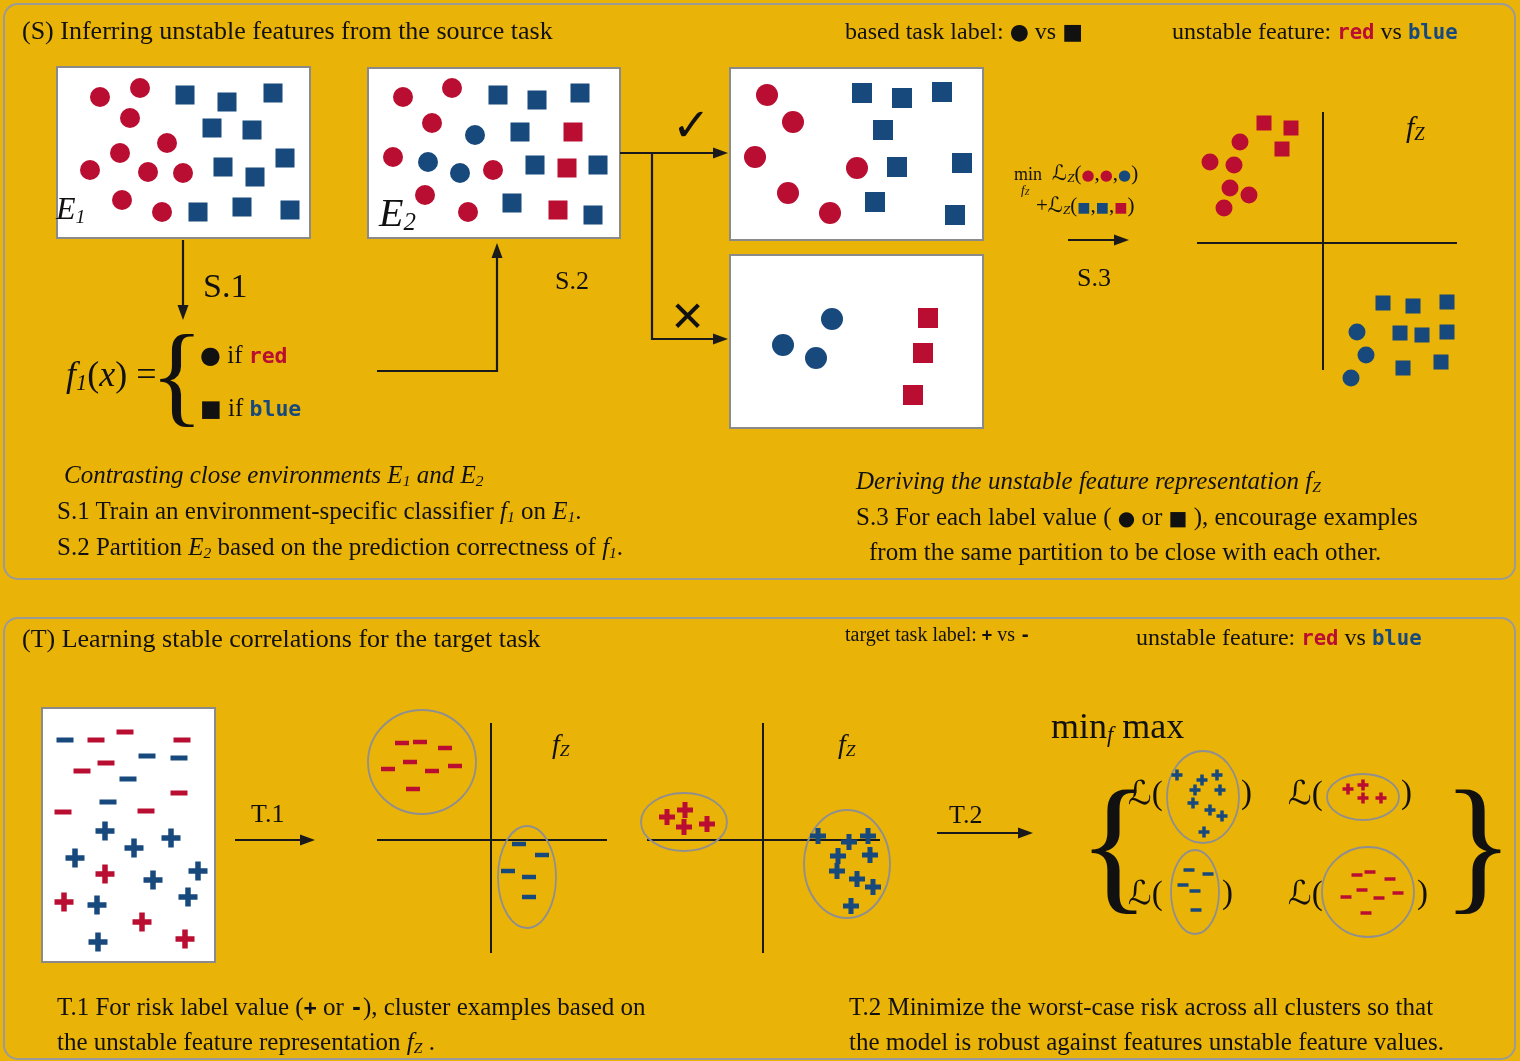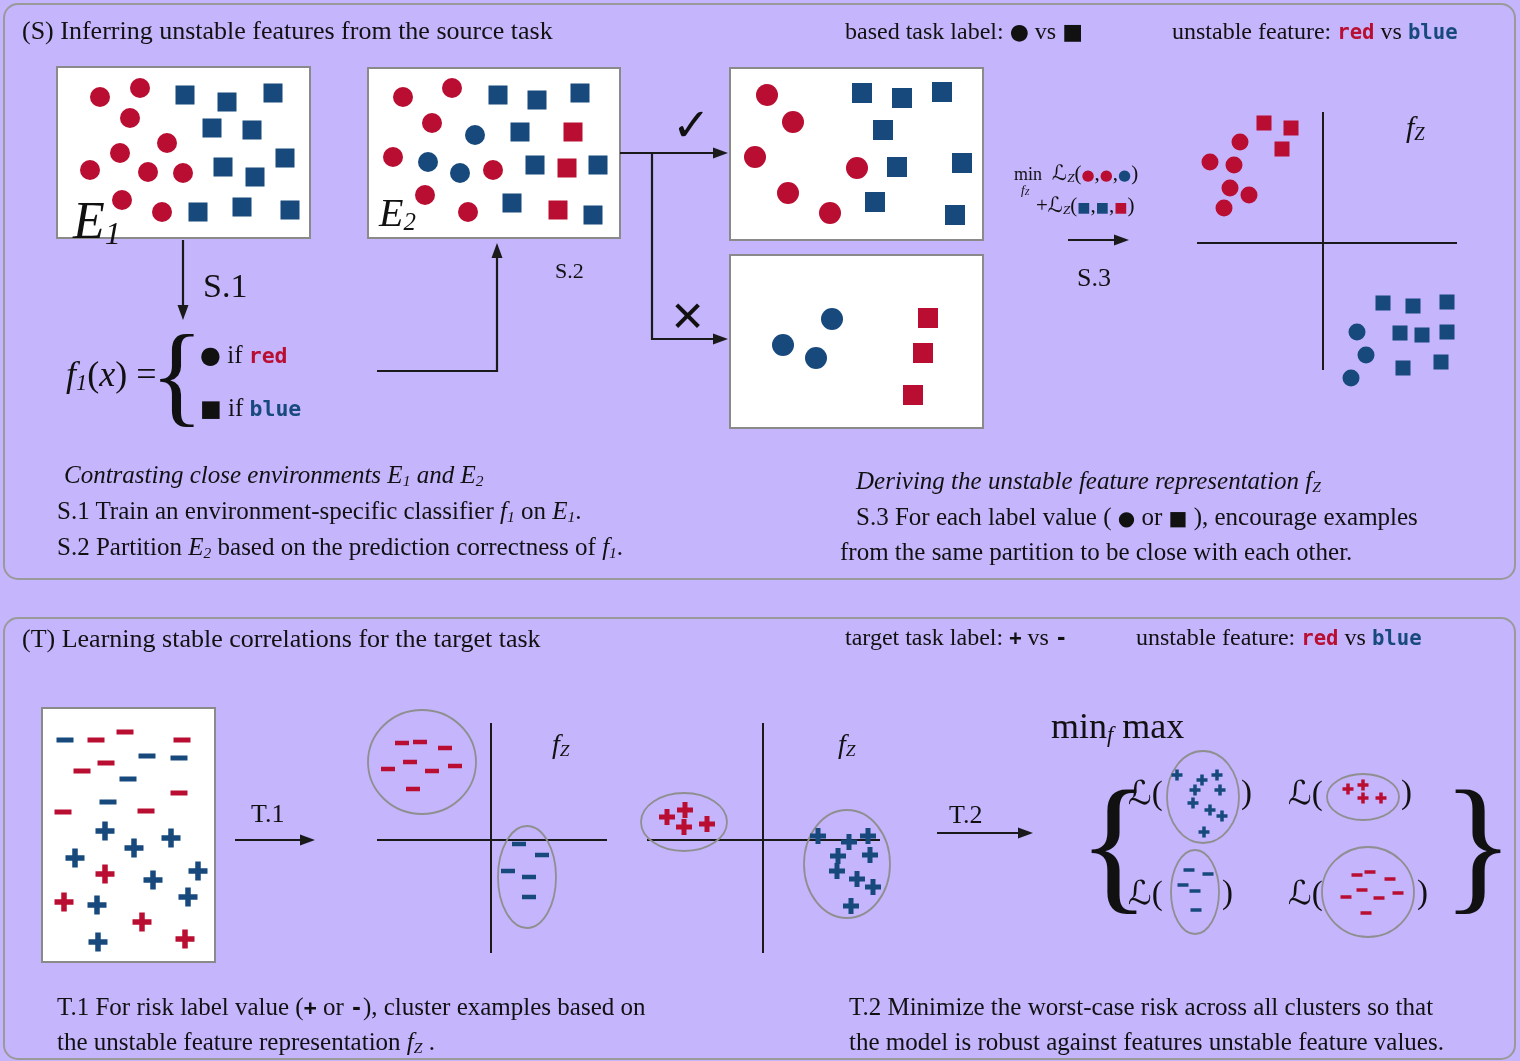--- a/index.html
+++ b/index.html
@@ -1,16 +1,16 @@
 <!DOCTYPE html>
 <html><head>
 <meta charset="utf-8">
 <style>
   html,body{margin:0;padding:0;background:#fff}
-  .page{position:relative;width:1520px;height:1061px;background:#c4b5fd;
+  .page{position:relative;width:1520px;height:1061px;background:#eab308;
         font-family:"Liberation Serif",serif;color:#111;overflow:hidden}
   .panel{position:absolute;border:2px solid #9a9a9a;border-radius:15px;background:transparent}
   #gfx{position:absolute;left:0;top:0;pointer-events:none}
   .lbl{position:absolute;white-space:nowrap;line-height:1.25}
   .it{font-style:italic}
   .pm{font-style:italic;font-family:"Liberation Serif",serif}
   .pc{font-family:"DejaVu Sans Mono",monospace;font-weight:bold;font-size:0.86em}
   .pg{font-family:"DejaVu Sans",sans-serif;font-style:normal}
   .pL{font-family:"DejaVu Serif","DejaVu Sans",serif}
   sub{font-size:62%;line-height:0;vertical-align:-0.18em}
@@ -293,25 +293,25 @@
         <path d="M1360.5 913H1371.5" stroke="#b90e31" stroke-width="3.5" fill="none"></path>
       </g>
     </svg>
 
   <div>
 
     <div class="lbl" style="left:22px;top:15px;font-size:26px">(S) Inferring unstable features from the source task</div>
     <div class="lbl" style="left:845px;top:16px;font-size:24px"><span>based task label: </span><span class="pg" style="color: rgb(17, 17, 17); font-size: 22px;">●</span><span> vs </span><span class="pg" style="color: rgb(17, 17, 17); font-size: 22px;">■</span></div>
     <div class="lbl" style="left:1172px;top:16px;font-size:24px"><span>unstable feature: </span><span class="pc" style="color: rgb(185, 14, 49);">red</span><span> vs </span><span class="pc" style="color: rgb(23, 73, 125);">blue</span></div>
 
-    <div class="lbl" style="left:73px;top:188px;font-size:52px"><span class="pm">E<sub class="pm">1</sub></span></div>
+    <div class="lbl" style="left:56px;top:188px;font-size:32px"><span class="pm">E<sub class="pm">1</sub></span></div>
     <div class="lbl" style="left:379px;top:188px;font-size:40px"><span class="pm">E<sub class="pm">2</sub></span></div>
 
     <div class="lbl" style="left:203px;top:265px;font-size:34px">S.1</div>
-    <div class="lbl" style="left:555px;top:257px;font-size:22px">S.2</div>
+    <div class="lbl" style="left:555px;top:265px;font-size:26px">S.2</div>
     <div class="lbl" style="left:1077px;top:262px;font-size:26px">S.3</div>
 
     <div class="lbl" style="left:66px;top:352px;font-size:36px"><span class="pm">f<sub class="pm">1</sub></span><span>(</span><span class="pm">x</span><span>) =</span></div>
     <div class="lbl brace" style="left:150px;top:318px;font-size:112px">{</div>
     <div class="lbl" style="left:200px;top:339px;font-size:25px"><span class="pg" style="color: rgb(17, 17, 17); font-size: 24px;">●</span><span> if </span><span class="pc" style="color: rgb(185, 14, 49);">red</span></div>
     <div class="lbl" style="left:200px;top:392px;font-size:25px"><span class="pg" style="color: rgb(17, 17, 17); font-size: 23px;">■</span><span> if </span><span class="pc" style="color: rgb(23, 73, 125);">blue</span></div>
 
     <div class="lbl mark" style="left:672px;top:102px;font-size:46px;font-weight:bold">✓</div>
     <div class="lbl mark" style="left:670px;top:296px;font-size:42px">✕</div>
 
@@ -320,24 +320,24 @@
     <div class="lbl" style="left:1052px;top:160px;font-size:21px"><span class="pL">ℒ<sub class="pm">Z</sub></span><span>(</span><span class="pg" style="color: rgb(185, 14, 49); font-size: 15px;">●</span><span>,</span><span class="pg" style="color: rgb(185, 14, 49); font-size: 15px;">●</span><span>,</span><span class="pg" style="color: rgb(23, 73, 125); font-size: 15px;">●</span><span>)</span></div>
     <div class="lbl" style="left:1036px;top:192px;font-size:21px"><span>+</span><span class="pL">ℒ<sub class="pm">Z</sub></span><span>(</span><span class="pg" style="color: rgb(23, 73, 125); font-size: 14px;">■</span><span>,</span><span class="pg" style="color: rgb(23, 73, 125); font-size: 14px;">■</span><span>,</span><span class="pg" style="color: rgb(185, 14, 49); font-size: 14px;">■</span><span>)</span></div>
 
     <div class="lbl" style="left:1406px;top:108px;font-size:30px"><span class="pm">f<sub class="pm">Z</sub></span></div>
 
     <div class="lbl caption it" style="left:64px;top:459px"><span>Contrasting close environments </span><span class="pm">E<sub class="pm">1</sub></span><span> and </span><span class="pm">E<sub class="pm">2</sub></span></div>
     <div class="lbl caption" style="left:57px;top:495px"><span>S.1 Train an environment-specific classifier </span><span class="pm">f<sub class="pm">1</sub></span><span> on </span><span class="pm">E<sub class="pm">1</sub></span><span>.</span></div>
     <div class="lbl caption" style="left:57px;top:531px"><span>S.2 Partition </span><span class="pm">E<sub class="pm">2</sub></span><span> based on the prediction correctness of </span><span class="pm">f<sub class="pm">1</sub></span><span>.</span></div>
     <div class="lbl caption it" style="left:856px;top:465px"><span>Deriving the unstable feature representation </span><span class="pm">f<sub class="pm">Z</sub></span></div>
     <div class="lbl caption" style="left:856px;top:501px"><span>S.3 For each label value ( </span><span class="pg" style="color: rgb(17, 17, 17); font-size: 20px;">●</span><span> or </span><span class="pg" style="color: rgb(17, 17, 17); font-size: 20px;">■</span><span> ), encourage examples</span></div>
-    <div class="lbl caption" style="left:840px;top:536px"><span>from the same partition to be close with each other.</span></div>
+    <div class="lbl caption" style="left:869px;top:536px"><span>from the same partition to be close with each other.</span></div>
 
     <div class="lbl" style="left:22px;top:623px;font-size:26px">(T) Learning stable correlations for the target task</div>
-    <div class="lbl" style="left:845px;top:622px;font-size:24px"><span>target task label: </span><span class="pc" style="color: rgb(17, 17, 17);">+</span><span> vs </span><span class="pc" style="color: rgb(17, 17, 17);">-</span></div>
+    <div class="lbl" style="left:845px;top:622px;font-size:20px"><span>target task label: </span><span class="pc" style="color: rgb(17, 17, 17);">+</span><span> vs </span><span class="pc" style="color: rgb(17, 17, 17);">-</span></div>
     <div class="lbl" style="left:1136px;top:622px;font-size:24px"><span>unstable feature: </span><span class="pc" style="color: rgb(185, 14, 49);">red</span><span> vs </span><span class="pc" style="color: rgb(23, 73, 125);">blue</span></div>
 
     <div class="lbl" style="left:251px;top:798px;font-size:26px">T.1</div>
     <div class="lbl" style="left:949px;top:799px;font-size:26px">T.2</div>
 
     <div class="lbl" style="left:552px;top:726px;font-size:28px"><span class="pm">f<sub class="pm">Z</sub></span></div>
     <div class="lbl" style="left:838px;top:726px;font-size:28px"><span class="pm">f<sub class="pm">Z</sub></span></div>
 
     <div class="lbl" style="left:1051px;top:704px;font-size:36px"><span>min</span><sub class="pm">f</sub><span> max</span></div>
     <div class="lbl brace" style="left:1078px;top:768px;font-size:150px">{</div>

